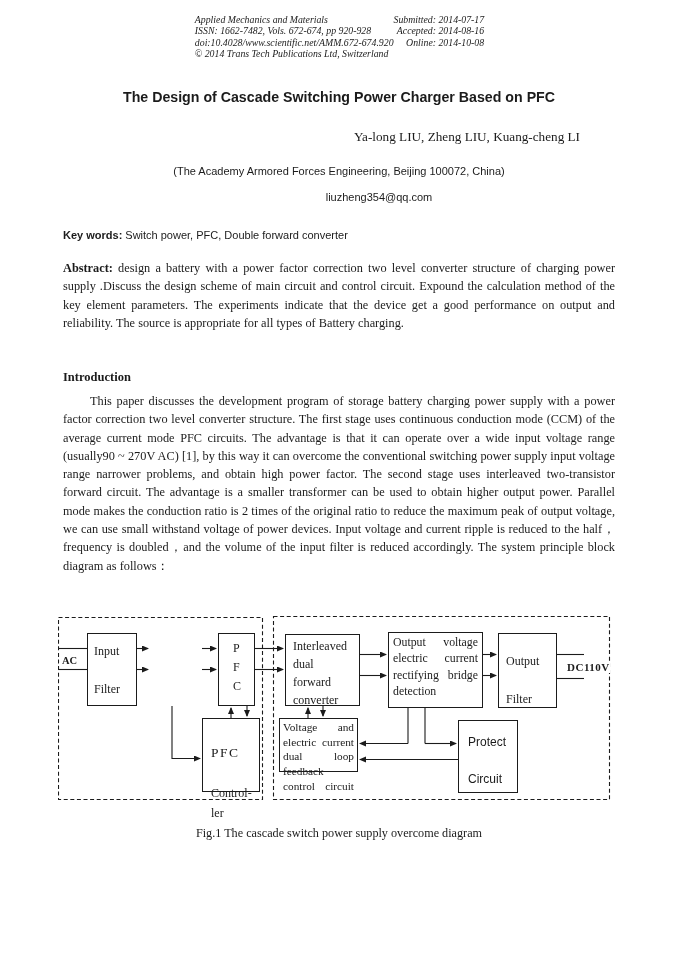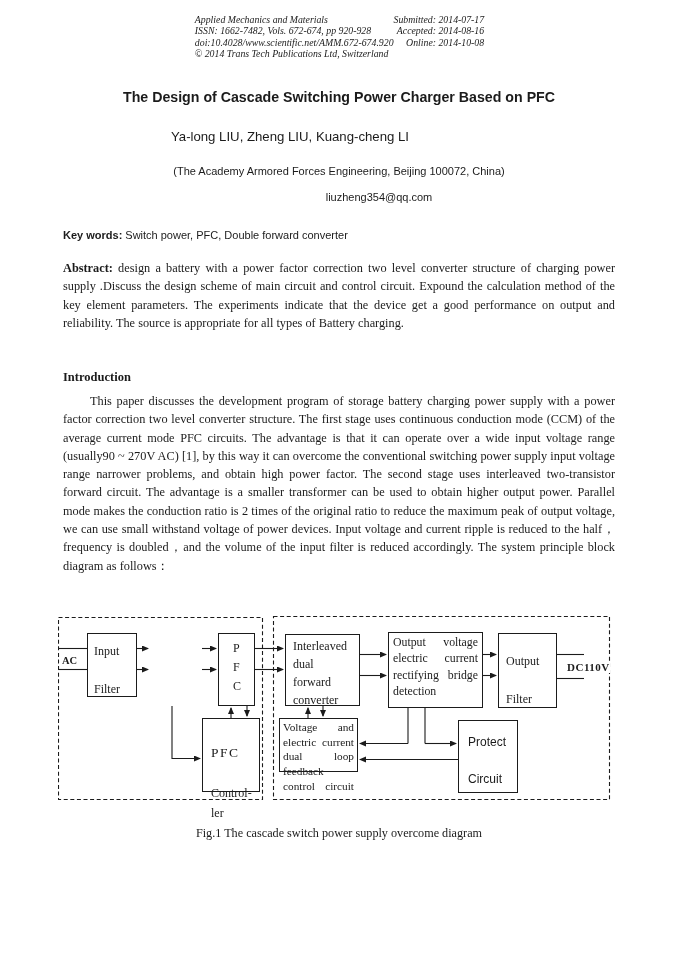--- a/index.html
+++ b/index.html
@@ -7,22 +7,22 @@
         font-family:"Liberation Serif", serif;}
 
   
   .hdr{position:absolute;top:14px;left:63px;width:553px;display:flex;justify-content:center;
        font-style:italic;font-size:9.8px;line-height:11.3px;font-family:"Liberation Serif",serif;}
   .hdr-right{text-align:right;}
 
   
   .title{position:absolute;top:89px;left:0;width:678px;text-align:center;
          font-family:"Liberation Sans",sans-serif;font-weight:bold;font-size:14.2px;}
-  .authors{position:absolute;top:129px;left:0;width:580px;text-align:center;
-           font-family:Liberation Sans, sans-serif;font-size:13.2px;}
+  .authors{position:absolute;top:129px;left:0;width:580px;text-align:right;
+           font-family:Liberation Serif, serif;font-size:13.2px;}
   .affil{position:absolute;top:165px;left:0;width:678px;text-align:center;
          font-family:"Liberation Sans",sans-serif;font-size:11px;}
   .email{position:absolute;top:191px;left:0;width:678px;text-align:center;
          font-family:"Liberation Sans",sans-serif;font-size:11px;padding-left:40px;}
   .keywords{position:absolute;top:229px;left:63px;width:552px;
             font-family:"Liberation Sans",sans-serif;font-size:11px;}
   .kw-label{font-weight:bold;margin-right:3px;}
 
   .abstract{position:absolute;top:259px;left:63px;width:552px;
             font-size:12.3px;line-height:18.3px;text-align:justify;}
@@ -30,21 +30,21 @@
 
   .intro-h{position:absolute;top:370px;left:63px;font-weight:bold;font-size:12.5px;}
   .intro-p{position:absolute;top:392px;left:63px;width:552px;
            font-size:12.3px;line-height:18.3px;text-align:justify;text-indent:27px;}
 
   
   .fig{position:absolute;top:616px;left:58px;width:556px;height:186px;}
   .fig svg{position:absolute;top:0;left:0;}
   .blk{position:absolute;box-sizing:border-box;border:1px solid #1b1b1b;background:#fff;
        white-space:pre-line;font-size:12px;line-height:1.5;}
-  .b-input   {left:29px; top:17px; width:50px;height:64px;padding:8px 0 0 6px;line-height:1.6;}
+  .b-input   {left:29px; top:17px; width:50px;height:73px;padding:8px 0 0 6px;line-height:1.6;}
   .b-rect    {left:92px; top:16px; width:52px;height:74px;padding:1px 0 0 3px;}
   .b-pfc     {left:160px;top:17px; width:37px;height:73px;padding:5px 0 0 14px;line-height:1.58;}
   .b-ctrl    {left:144px;top:102px;width:58px;height:74px;padding:6px 0 0 8px;}
   .ctrl-top{font-size:13.5px;letter-spacing:1.5px;display:block;margin-bottom:3px;}
   .ctrl-rest{display:block;white-space:pre-line;font-size:12px;line-height:1.62;}
   .b-inter   {left:227px;top:18px; width:75px;height:72px;padding:2px 0 0 7px;}
   .b-det     {left:330px;top:16px; width:95px;height:76px;padding:1px 4px;
               font-size:11.8px;line-height:1.38;text-align:justify;text-align-last:justify;}
   .b-outf    {left:440px;top:17px; width:59px;height:75px;padding:18px 0 0 7px;line-height:1.6;}
   .b-fb      {left:221px;top:102px;width:79px;height:54px;padding:1px 3px;

